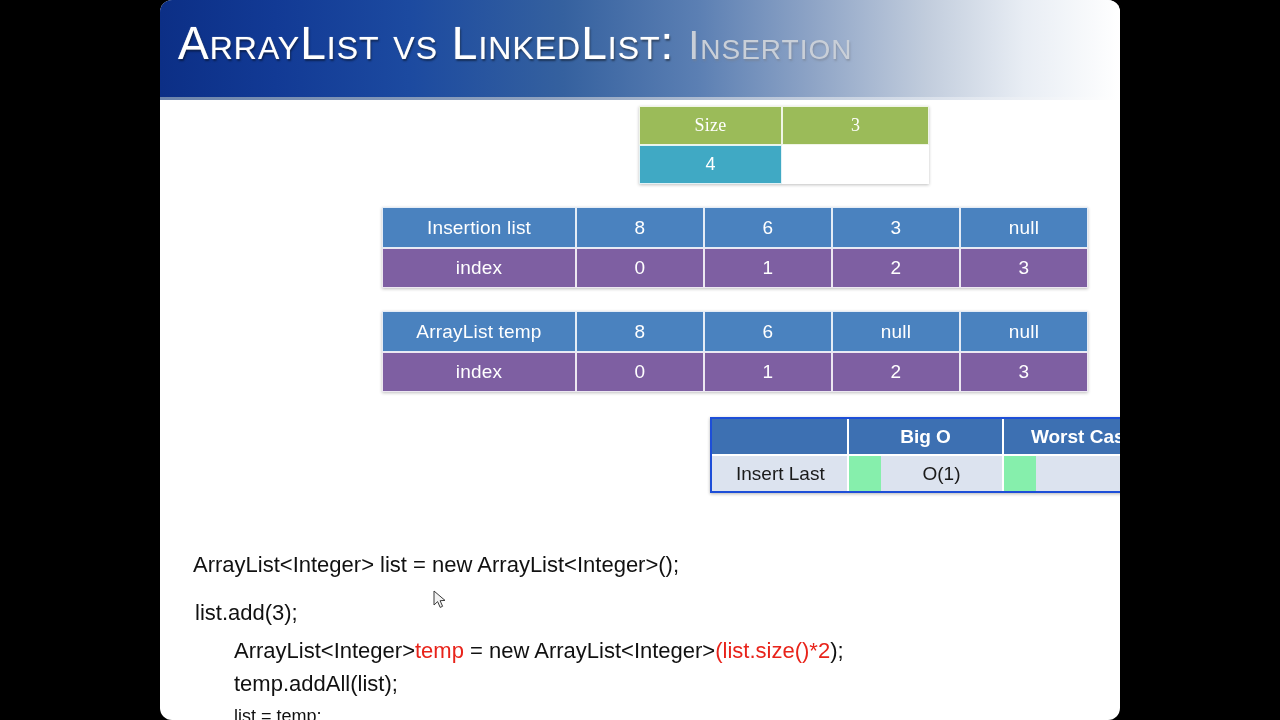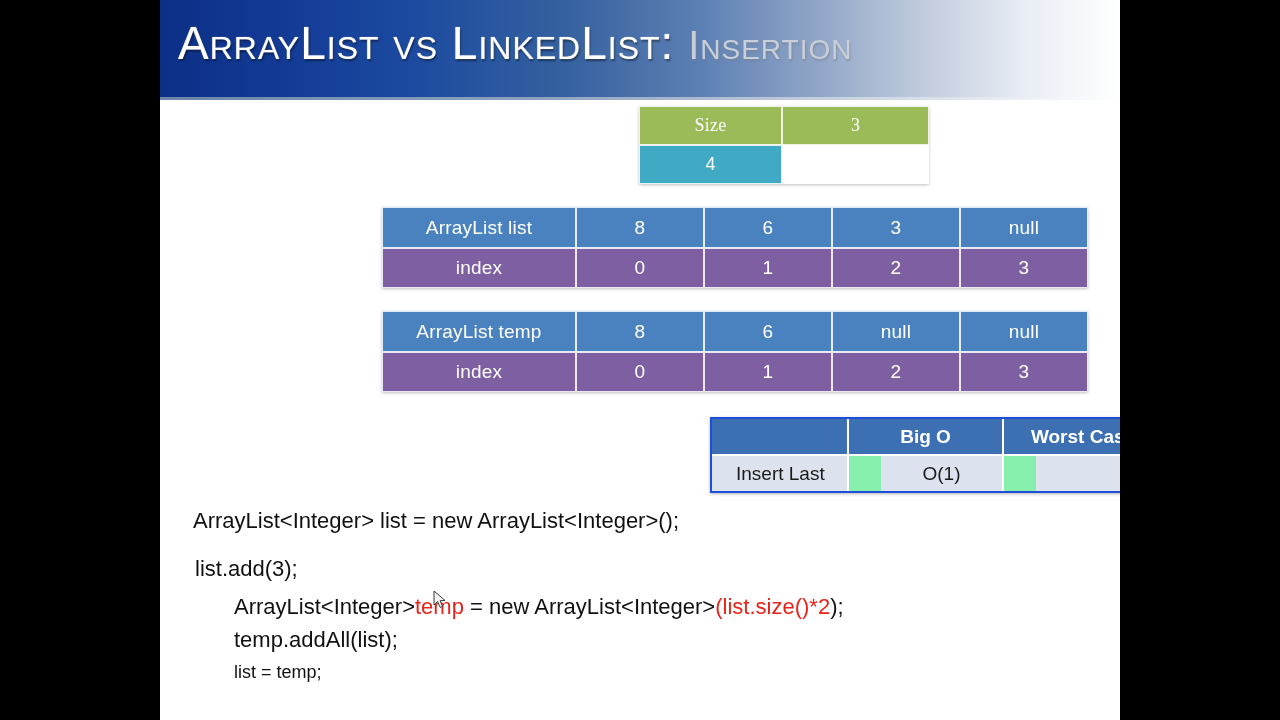--- a/index.html
+++ b/index.html
@@ -24,20 +24,21 @@
 
   
   #slide {
     position: absolute;
     left: 160px;
     top: 0;
     width: 960px;
     height: 720px;
     background: #ffffff;
     overflow: hidden;
+    border-radius: 12px;
   }
 
   
   #title-band {
     position: absolute;
     left: 0; top: 0;
     width: 960px;
     height: 97px;
     background: linear-gradient(to right,
         #0c2f86 0%, #123a95 12%, #1c4aa0 26%,
@@ -172,20 +173,21 @@
     left: 0;
     top: 500px;
     width: 960px;
     font-family: "Liberation Sans", sans-serif;
     color: #111111;
     font-size: 21px;
   }
   .code-line {
     white-space: pre;
     line-height: 1.0;
+    margin-top: 44px;
   }
   .code-line.l1 { position: absolute; left: 33px;  top: 10px;  font-size: 22px; }
   .code-line.l2 { position: absolute; left: 35px;  top: 58px;  font-size: 22px; }
   .code-line.l3 { position: absolute; left: 74px;  top: 96px;  font-size: 22px; }
   .code-line.l4 { position: absolute; left: 74px;  top: 129px; font-size: 22px; }
   .code-line.l5 { position: absolute; left: 74px;  top: 163px; font-size: 18px; }
   .red { color: #e8231a; }
 
   
   #cursor {
@@ -208,21 +210,21 @@
     <div id="title-band-underline"></div>
     <div id="title-text"><span class="t-main">ArrayList vs LinkedList:</span> <span class="t-sub">Insertion</span></div>
 
     <div id="size-table" class="grid-table">
       <div class="cell cell-green">Size</div>
       <div class="cell cell-green">3</div>
       <div class="cell cell-cyan">4</div>
     </div>
 
     <div id="list-table" class="grid-table">
-      <div class="cell cell-blue">ArrayList  list</div>
+      <div class="cell cell-blue">Insertion  list</div>
       <div class="cell cell-blue">8</div>
       <div class="cell cell-blue">6</div>
       <div class="cell cell-blue">3</div>
       <div class="cell cell-blue">null</div>
       <div class="cell cell-purple">index</div>
       <div class="cell cell-purple">0</div>
       <div class="cell cell-purple">1</div>
       <div class="cell cell-purple">2</div>
       <div class="cell cell-purple">3</div>
     </div>

